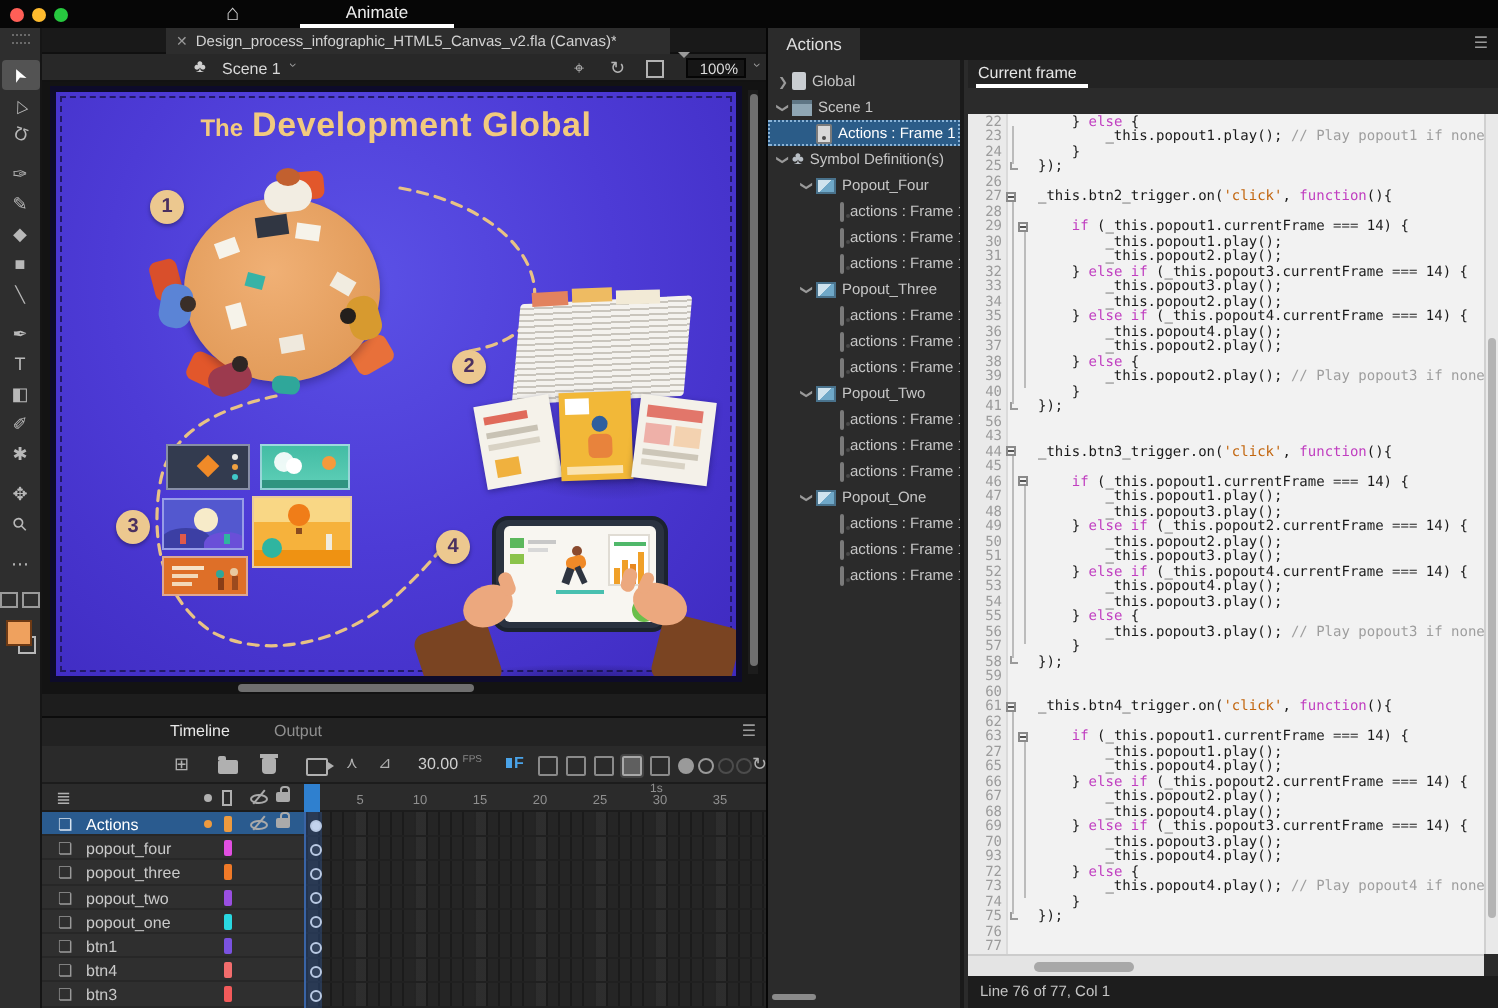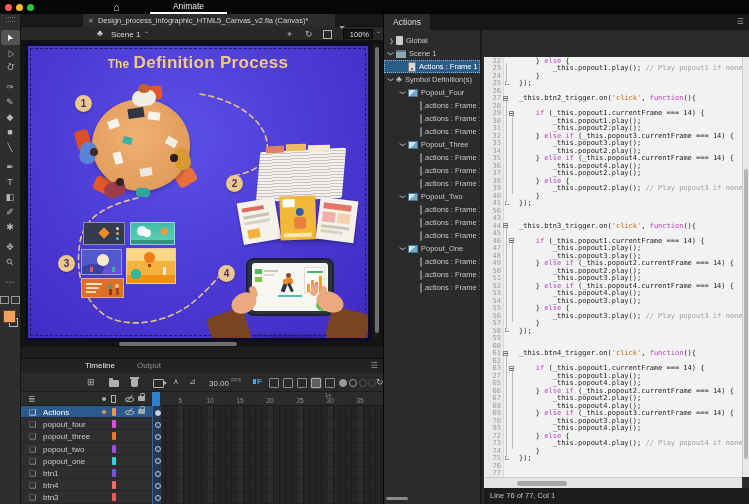--- a/index.html
+++ b/index.html
@@ -268,21 +268,21 @@
     <span id="zoom-step" data-name="zoom-stepper"><span class="up"></span><span class="dn"></span></span>
     <span id="zoom-box" data-name="zoom-level-input">100%</span>
     <span id="zoom-chev" data-name="zoom-dropdown-chevron-icon">›</span>
   </div>
 
   <div id="pasteboard" data-name="canvas-pasteboard">
     <div id="stage" data-name="stage-canvas">
       <div id="stage-dash" data-name="stage-selection-outline"></div>
       <div id="stage-title" data-name="infographic-title">
         <span class="t-sm" data-name="infographic-title-prefix">The</span>
-        <span class="t-lg" data-name="infographic-title-main">Definition Process</span>
+        <span class="t-lg" data-name="infographic-title-main">Development Global</span>
       </div>
 
       <svg data-name="dashed-path-illustration" style="position:absolute;left:0;top:0;" width="346" height="298" viewBox="0 0 346 298">
         <path d="M 172 48 C 228 58 248 92 236 114 C 230 124 216 128 204 130" fill="none" stroke="#e8c285" stroke-width="1.6" stroke-dasharray="5 4" stroke-linecap="round"></path>
         <path d="M 110 152 C 82 158 56 170 52 196 C 47 226 54 254 78 270 C 104 284 144 276 170 252 C 180 243 188 234 193 228" fill="none" stroke="#e8c285" stroke-width="1.6" stroke-dasharray="5 4" stroke-linecap="round"></path>
       </svg>
 
       <div class="ill" data-name="meeting-illustration" style="left:40px;top:36px;width:140px;height:125px;">
         <div class="ill" data-name="chair-icon" style="left:72px;top:4px;width:22px;height:14px;background:#e2572b;border-radius:4px;transform:rotate(-5deg);"></div>
         <div class="ill" data-name="chair-icon" style="left:8px;top:48px;width:14px;height:20px;background:#d94f2b;border-radius:4px;transform:rotate(-15deg);"></div>
@@ -625,20 +625,24 @@
         </div>
         <div class="trow" data-name="tree-item-actions-frame-16" style="padding-left: 27px;">
           <span class="texp" data-name="chevron-spacer"></span>
           <span class="ticon ti-frame-script" data-name="frame-script-icon"></span>
           <span class="tlabel" data-name="tree-item-label">actions : Frame 16</span>
         </div>
       </div>
     <div id="tree-hscroll" data-name="tree-scrollbar-thumb"></div>
 
     <div id="code-panel" data-name="script-editor">
+      <div id="code-tabbar" data-name="script-editor-tabbar">
+        <span id="code-tab" data-name="tab-current-frame">Current frame</span>
+        <span id="code-tab-underline" data-name="current-frame-active-indicator"></span>
+      </div>
       <div id="code-area" data-name="code-editor-area">
         <div id="gutter-bg" data-name="line-number-gutter"></div>
         <div id="code-lines" data-name="code-lines">
             <div class="crow" data-name="code-line"><span class="cnum" data-name="line-number">22</span><span class="cfold" data-name="fold-gutter"></span><span class="ccode" data-name="code-text">    } <span class="tok-k">else</span> {</span></div>
             <div class="crow" data-name="code-line"><span class="cnum" data-name="line-number">23</span><span class="cfold" data-name="fold-gutter"></span><span class="ccode" data-name="code-text">        _this.popout1.play(); <span class="tok-c">// Play popout1 if none are on</span></span></div>
             <div class="crow" data-name="code-line"><span class="cnum" data-name="line-number">24</span><span class="cfold" data-name="fold-gutter"></span><span class="ccode" data-name="code-text">    }</span></div>
             <div class="crow" data-name="code-line"><span class="cnum" data-name="line-number">25</span><span class="cfold" data-name="fold-gutter"></span><span class="ccode" data-name="code-text">});</span></div>
             <div class="crow" data-name="code-line"><span class="cnum" data-name="line-number">26</span><span class="cfold" data-name="fold-gutter"></span><span class="ccode" data-name="code-text"></span></div>
             <div class="crow" data-name="code-line"><span class="cnum" data-name="line-number">27</span><span class="cfold" data-name="fold-gutter"></span><span class="ccode" data-name="code-text">_this.btn2_trigger.on(<span class="tok-s">'click'</span>, <span class="tok-k">function</span>(){</span></div>
             <div class="crow" data-name="code-line"><span class="cnum" data-name="line-number">28</span><span class="cfold" data-name="fold-gutter"></span><span class="ccode" data-name="code-text"></span></div>

